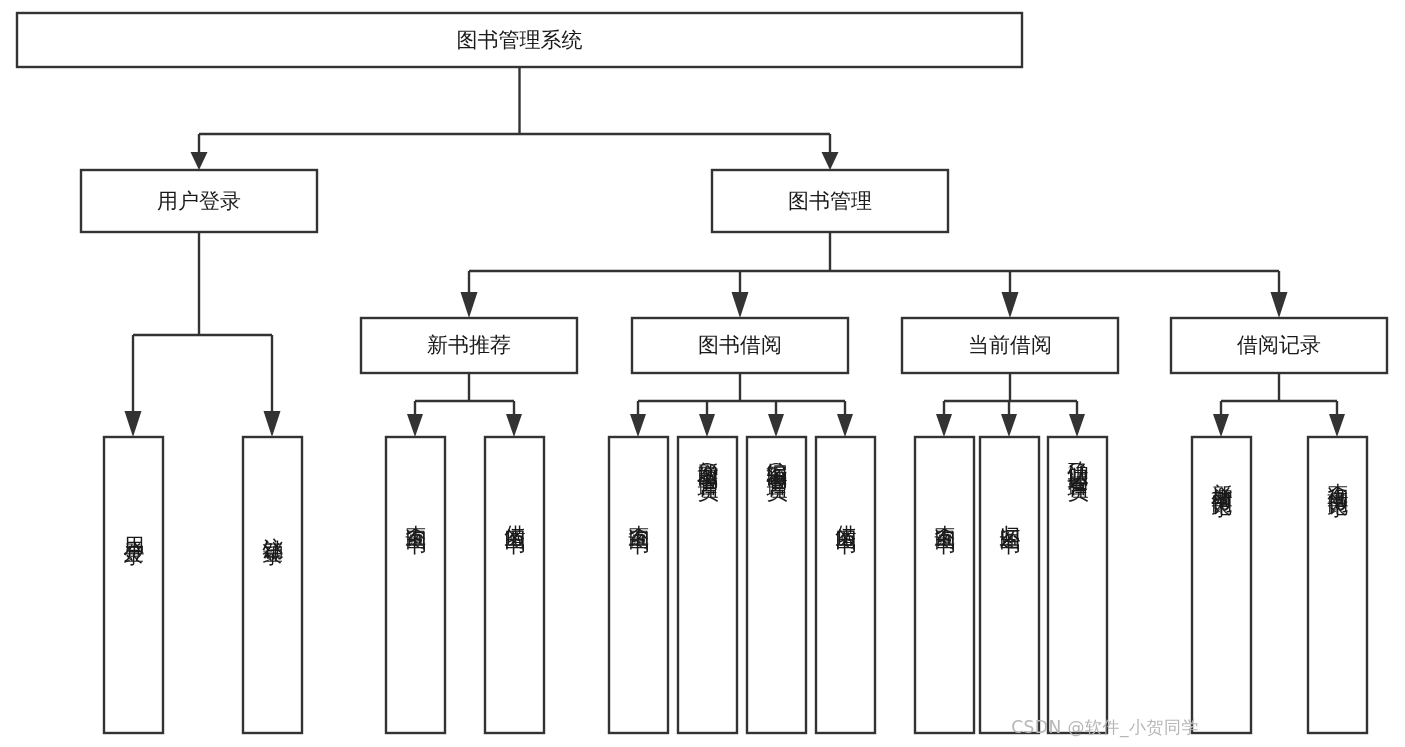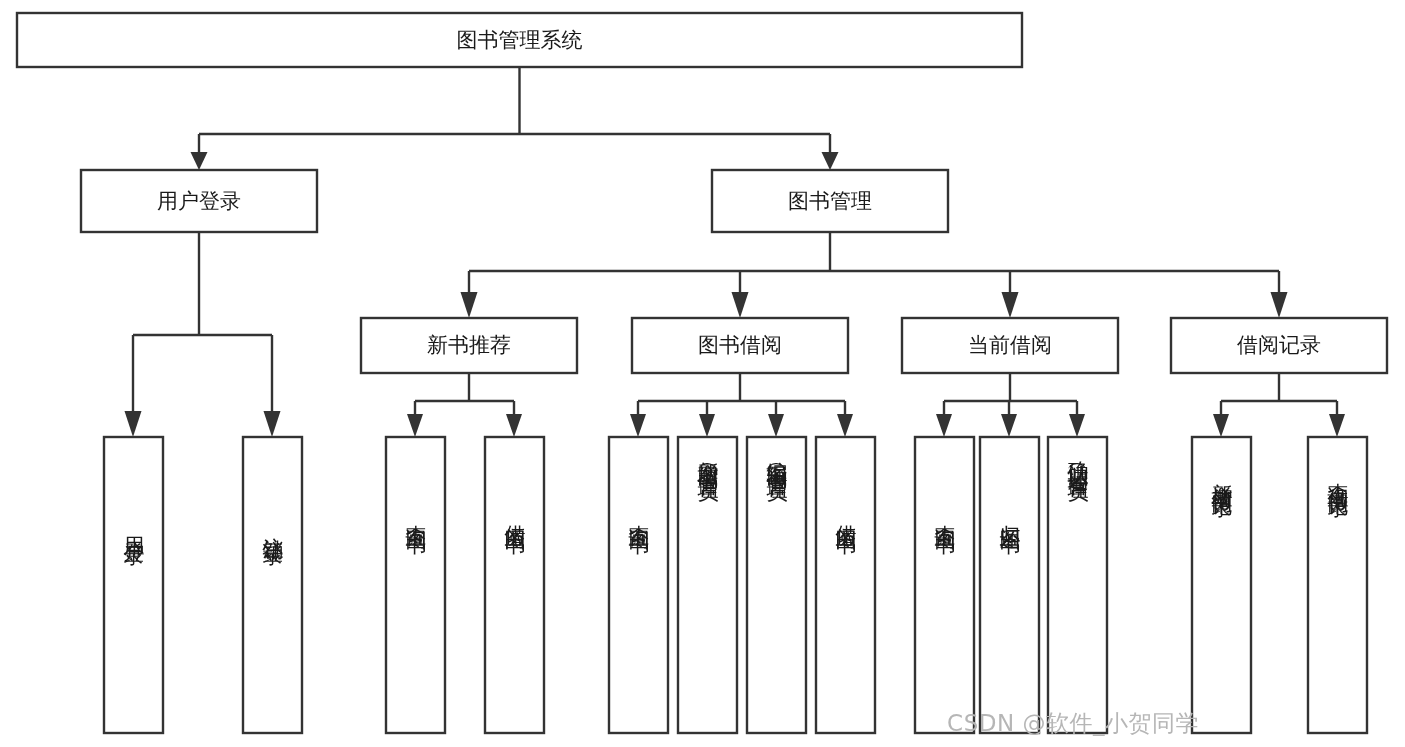--- a/index.html
+++ b/index.html
@@ -65,21 +65,21 @@
     line-height: 1;
     letter-spacing: 3px;
     color: #1a1a1a;
     white-space: nowrap;
   }
   .watermark {
     position: absolute;
     right: 8px;
     bottom: 8px;
     font-family: "DejaVu Sans", "Liberation Sans", sans-serif;
-    font-size: 23px;
+    font-size: 17px;
     color: #b6b6b6;
     letter-spacing: 0.5px;
     white-space: nowrap;
     pointer-events: none;
   }
 </style>
 </head>
 <body>
 
 <div id="diagram-root">

